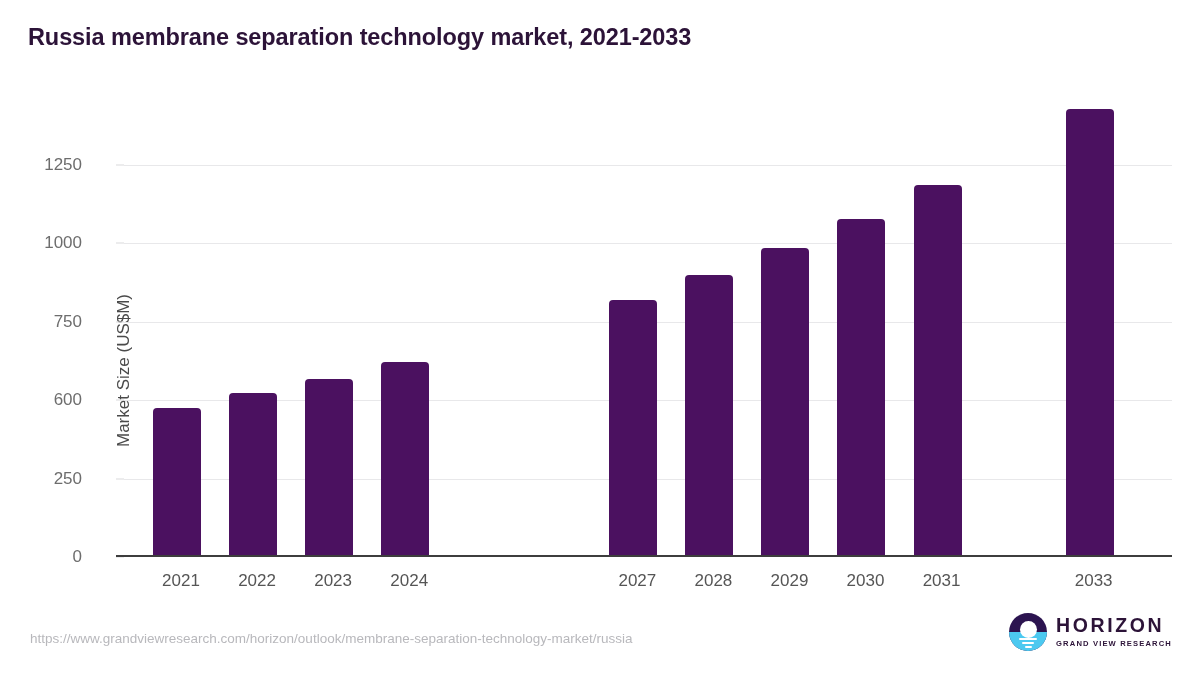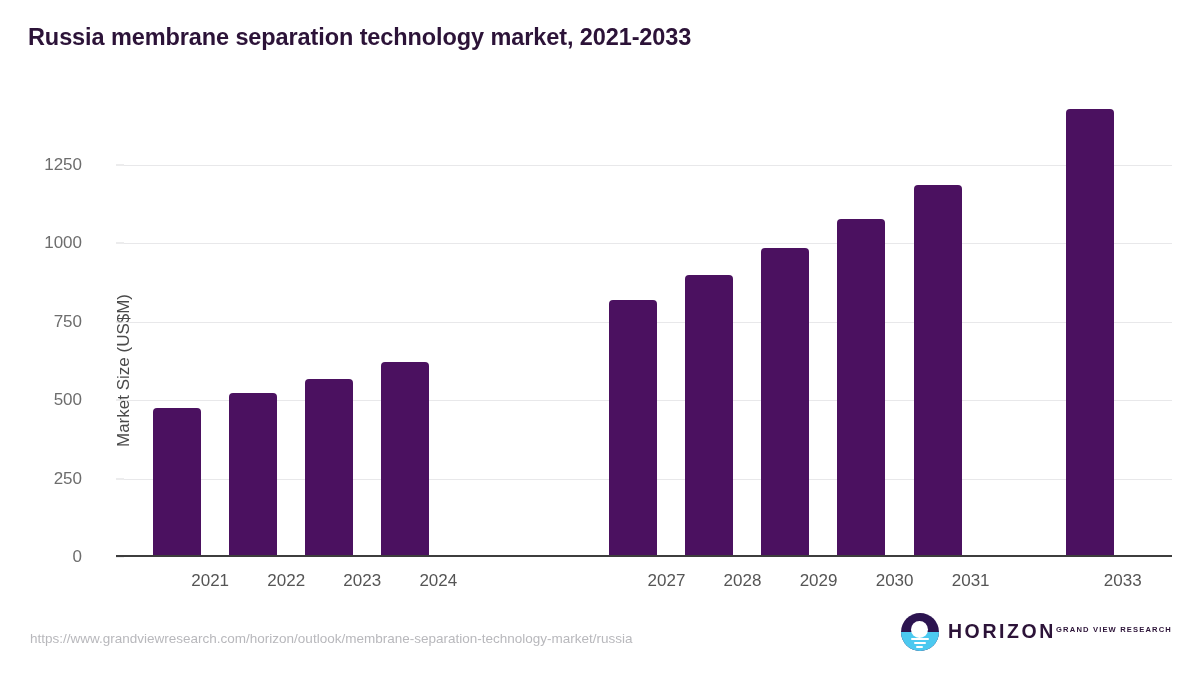--- a/index.html
+++ b/index.html
@@ -103,24 +103,24 @@
     position: absolute;
     bottom: 0;
     left: 17px;
     width: 48px;
     background: #4b1160;
     border-radius: 4px 4px 0 0;
   }
   .xtick-label {
     position: absolute;
     top: 457px;
-    left: 14px;
+    left: 4px;
     width: 82px;
     padding-top: 14px;
-    text-align: right;
+    text-align: center;
     font-size: 17px;
     color: #555555;
   }
 
   
   .footer-url {
     position: absolute;
     left: 30px;
     top: 631px;
     font-size: 13.5px;
@@ -165,21 +165,21 @@
     position: absolute;
     left: 50%;
     background: #ffffff;
     height: 2px;
     border-radius: 1px;
   }
   .logo-mark .ray.r1 { top: 66%; width: 18px; margin-left: -9px; }
   .logo-mark .ray.r2 { top: 76%; width: 12px; margin-left: -6px; }
   .logo-mark .ray.r3 { top: 86%; width: 7px;  margin-left: -3.5px; }
 
-  .logo-text { display: flex; flex-direction: row; line-height: 1; }
+  .logo-text { display: flex; flex-direction: column; line-height: 1; }
   .logo-word {
     font-size: 19.5px;
     font-weight: bold;
     letter-spacing: 2.6px;
     color: #2c1338;
   }
   .logo-sub {
     margin-top: 4px;
     font-size: 7.6px;
     font-weight: bold;
@@ -197,21 +197,21 @@
   <div class="plot">
     <div class="yaxis-title">Market Size (US$M)</div>
     <div class="grid-layer" id="grid-layer">
         <div class="ytick-mark" style="top: 457px;"></div>
         <div class="ytick" style="top: 457px;">0</div>
         <div class="gridline" style="top: 378.585px;"></div>
         <div class="ytick-mark" style="top: 378.585px;"></div>
         <div class="ytick" style="top: 378.585px;">250</div>
         <div class="gridline" style="top: 300.171px;"></div>
         <div class="ytick-mark" style="top: 300.171px;"></div>
-        <div class="ytick" style="top: 300.171px;">500</div>
+        <div class="ytick" style="top: 300.171px;">600</div>
         <div class="gridline" style="top: 221.756px;"></div>
         <div class="ytick-mark" style="top: 221.756px;"></div>
         <div class="ytick" style="top: 221.756px;">750</div>
         <div class="gridline" style="top: 143.342px;"></div>
         <div class="ytick-mark" style="top: 143.342px;"></div>
         <div class="ytick" style="top: 143.342px;">1000</div>
         <div class="gridline" style="top: 64.9272px;"></div>
         <div class="ytick-mark" style="top: 64.9272px;"></div>
         <div class="ytick" style="top: 64.9272px;">1250</div>
       </div>

